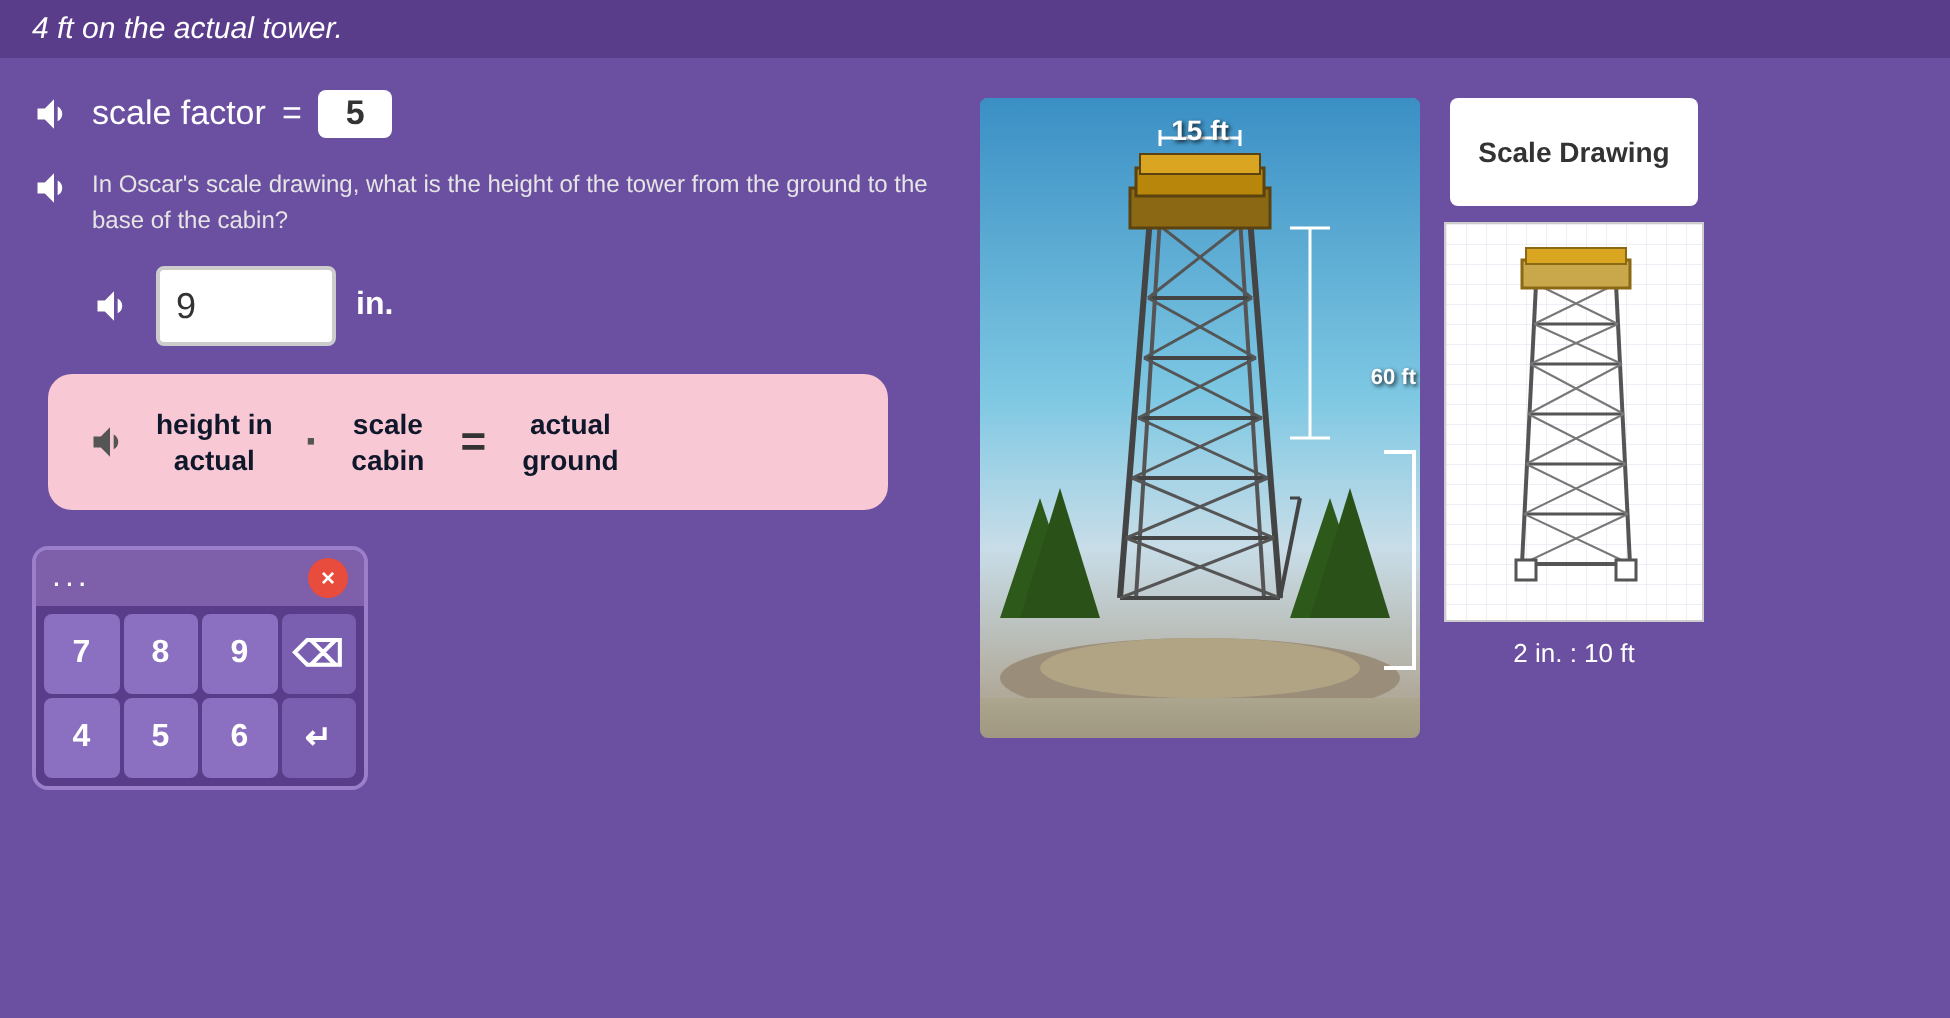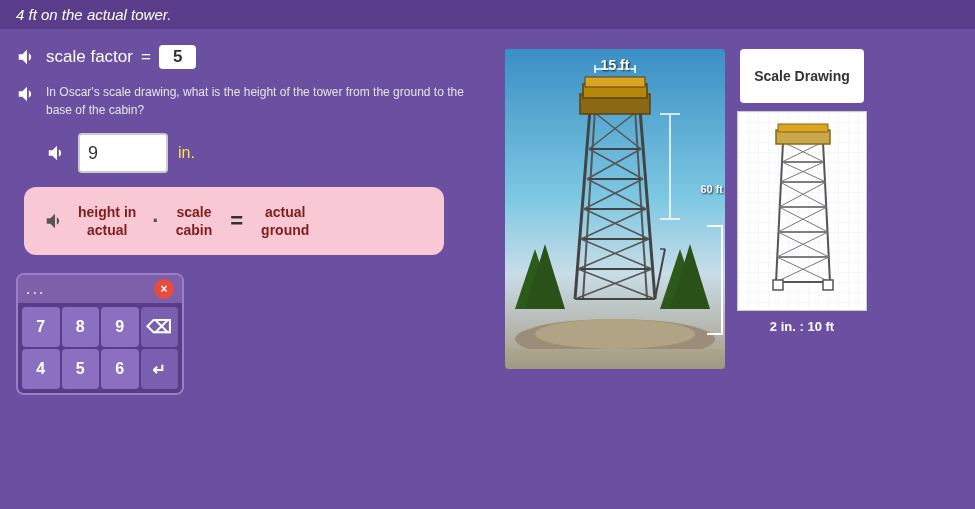--- a/index.html
+++ b/index.html
@@ -18,21 +18,21 @@
       font-size: 15px;
       padding: 6px 16px;
       font-style: italic;
       font-weight: 500;
     }
 
     .main-content {
       display: flex;
       flex-direction: row;
       padding: 12px 16px;
-      gap: 19px;
+      gap: 4px;
       height: calc(509px - 32px);
     }
 
     .left-panel {
       flex: 0 0 470px;
       display: flex;
       flex-direction: column;
       gap: 10px;
     }
 
@@ -90,43 +90,43 @@
       width: 90px;
       height: 40px;
       font-size: 18px;
       padding: 4px 8px;
       color: #333;
       display: flex;
       align-items: center;
     }
 
     .answer-unit {
-      color: #fde047;
+      color: #ffffff;
       font-size: 16px;
-      font-weight: 400;
+      font-weight: 700;
     }
 
     .formula-box {
       background: #f8c8d4;
       border-radius: 12px;
       padding: 16px 20px;
       display: flex;
       align-items: center;
       gap: 12px;
       margin-top: 4px;
       margin-left: 8px;
       width: 420px;
     }
 
     .formula-term {
       display: flex;
       flex-direction: column;
       align-items: center;
       font-size: 14px;
-      color: #7f1d1d;
+      color: #0f172a;
       font-weight: 600;
       text-align: center;
       line-height: 1.3;
     }
 
     .formula-dot {
       font-size: 22px;
       color: #555;
       font-weight: bold;
       margin: 0 4px;
@@ -286,21 +286,21 @@
       border: 1px solid #ccc;
       width: 130px;
       height: 200px;
       position: relative;
       overflow: hidden;
     }
 
     .scale-note {
       color: white;
       font-size: 13px;
-      font-weight: 700;
+      font-weight: 400;
       text-align: right;
     }
   </style>
 </head>
 <body>
 
 <div class="top-bar">
   <span>4 ft on the actual tower.</span>
 </div>
 

